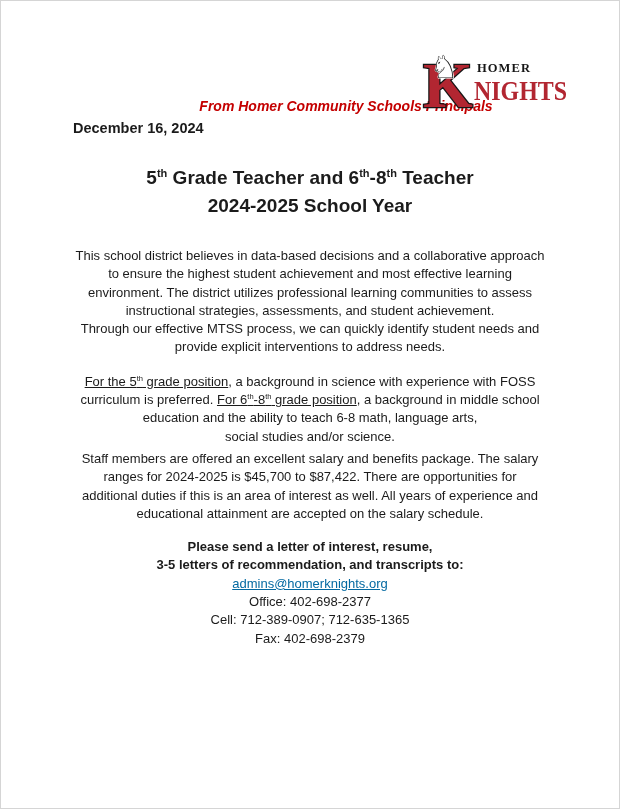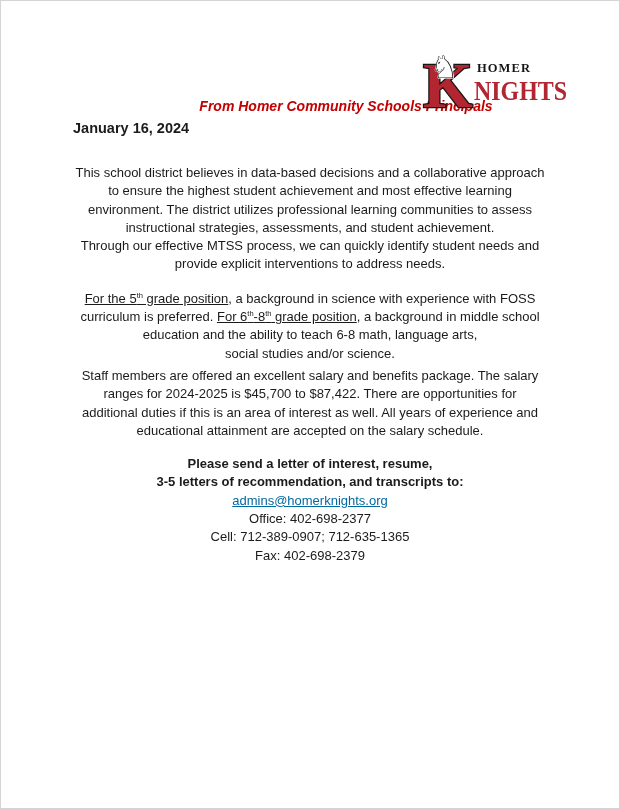--- a/index.html
+++ b/index.html
@@ -81,23 +81,24 @@
       <text class="logo-k" x="2" y="62" font-size="64" fill="#B22631" stroke="#161616" stroke-width="2.5">K</text>
       <text class="knight-glyph" x="9" y="33" font-size="32" fill="#ffffff" stroke="#ffffff" stroke-width="1">♞</text>
       <text class="knight-glyph" x="9" y="33" font-size="32" fill="#161616">♘</text>
       <text class="logo-word" x="56" y="27" font-size="12" letter-spacing="1" fill="#161616" textLength="54" lengthAdjust="spacingAndGlyphs">HOMER</text>
       <text class="logo-word" x="53" y="55" font-size="27" fill="#B22631" textLength="93" lengthAdjust="spacingAndGlyphs">NIGHTS</text>
     </svg>
   </div>
 
   <div class="header-block">
     <p class="from-line">From Homer Community Schools Principals</p>
-    <p class="date-line">January 16, 2024</p>
+    <p class="date-line">December 16, 2024</p>
   </div>
 
+  <h1 class="title">5<sup>th</sup> Grade Teacher and 6<sup>th</sup>-8<sup>th</sup> Teacher<br>2024-2025 School Year</h1>
 
   <p class="para p1">This school district believes in data-based decisions and a collaborative approach<br>to ensure the highest student achievement and most effective learning<br>environment. The district utilizes professional learning communities to assess<br>instructional strategies, assessments, and student achievement.<br>Through our effective MTSS process, we can quickly identify student needs and<br>provide explicit interventions to address needs.</p>
 
   <p class="para p2"><u>For the 5<sup>th</sup> grade position</u>, a background in science with experience with FOSS<br>curriculum is preferred. <u>For 6<sup>th</sup>-8<sup>th</sup> grade position</u>, a background in middle school<br>education and the ability to teach 6-8 math, language arts,<br>social studies and/or science.</p>
 
   <p class="para p3">Staff members are offered an excellent salary and benefits package. The salary<br>ranges for 2024-2025 is $45,700 to $87,422. There are opportunities for<br>additional duties if this is an area of interest as well. All years of experience and<br>educational attainment are accepted on the salary schedule.</p>
 
   <div class="contact">
     <p class="contact-bold">Please send a letter of interest, resume,<br>3-5 letters of recommendation, and transcripts to:</p>
     <p><a class="email" href="#">admins@homerknights.org</a></p>

